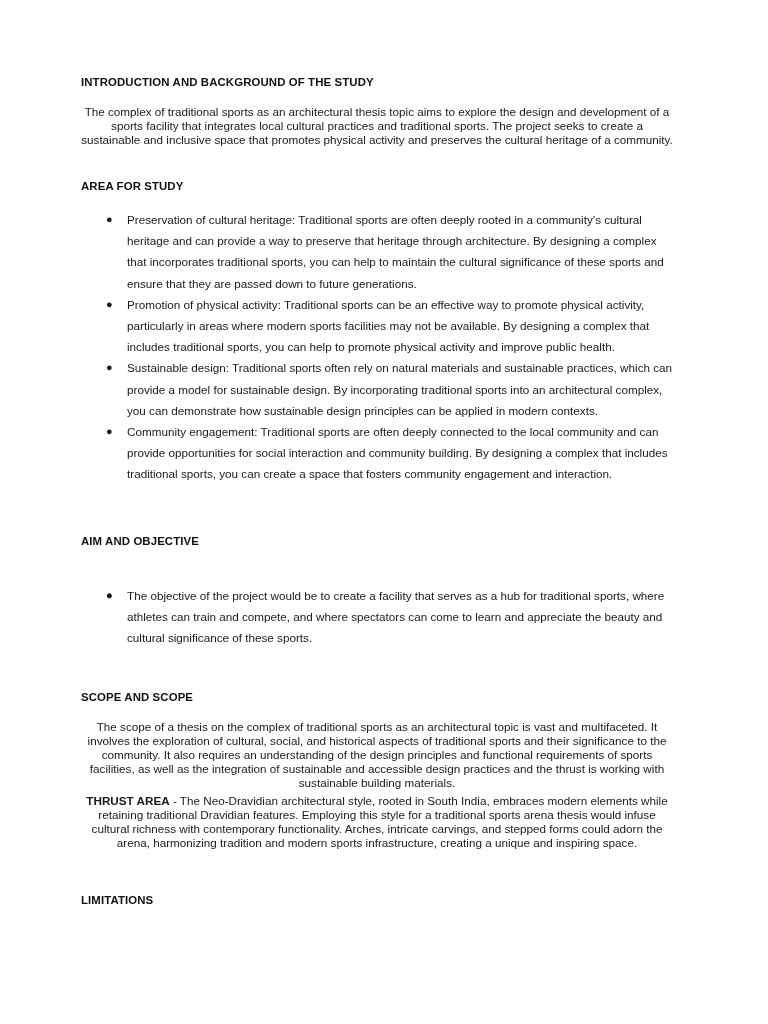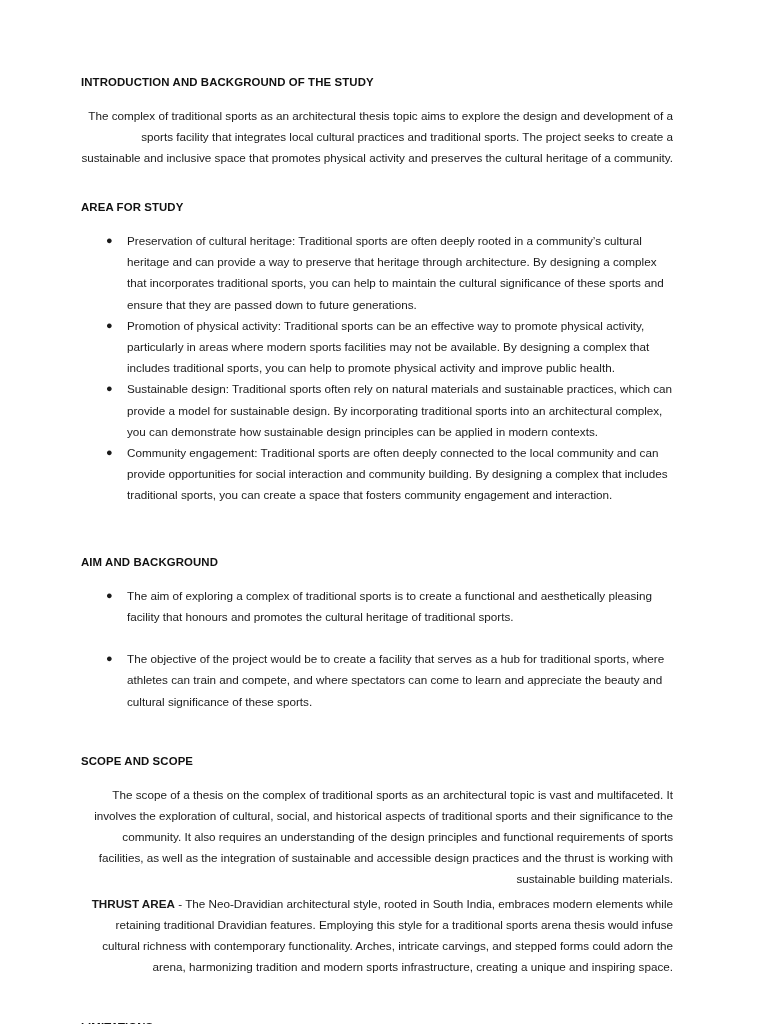--- a/index.html
+++ b/index.html
@@ -31,24 +31,24 @@
     font-size: 11.4px;
     font-weight: bold;
     letter-spacing: 0.01em;
     margin: 0;
     padding: 0;
     line-height: 17px;
     color: #111111;
   }
   p.para {
     font-size: 11.7px;
-    line-height: 21px;
+    line-height: 14px;
     margin: 0;
     padding: 0;
-    text-align: right;
+    text-align: center;
     color: #1a1a1a;
   }
   p.para .lead-bold {
     font-weight: bold;
   }
   ul.bullets {
     list-style: none;
     margin: 0;
     padding: 0;
   }
@@ -105,26 +105,25 @@
       </li>
       <li>
         <span class="bullet-glyph">●</span>
         <span>Community engagement: Traditional sports are often deeply connected to the local community and can provide opportunities for social interaction and community building. By designing a complex that includes traditional sports, you can create a space that fosters community engagement and interaction.</span>
       </li>
     </ul>
 
     <div class="gap-body-to-head"></div>
     <div style="height:17px"></div>
 
-    <h2 class="section-heading">AIM AND BACKGROUND</h2>
+    <h2 class="section-heading">AIM AND OBJECTIVE</h2>
     <div class="gap-head-to-body"></div>
     <ul class="bullets spaced">
       <li>
         <span class="bullet-glyph">●</span>
-        <span>The aim of exploring a complex of traditional sports is to create a functional and aesthetically pleasing facility that honours and promotes the cultural heritage of traditional sports.</span>
       </li>
       <li>
         <span class="bullet-glyph">●</span>
         <span>The objective of the project would be to create a facility that serves as a hub for traditional sports, where athletes can train and compete, and where spectators can come to learn and appreciate the beauty and cultural significance of these sports.</span>
       </li>
     </ul>
 
     <div class="gap-body-to-head"></div>
     <div style="height:10px"></div>
 

